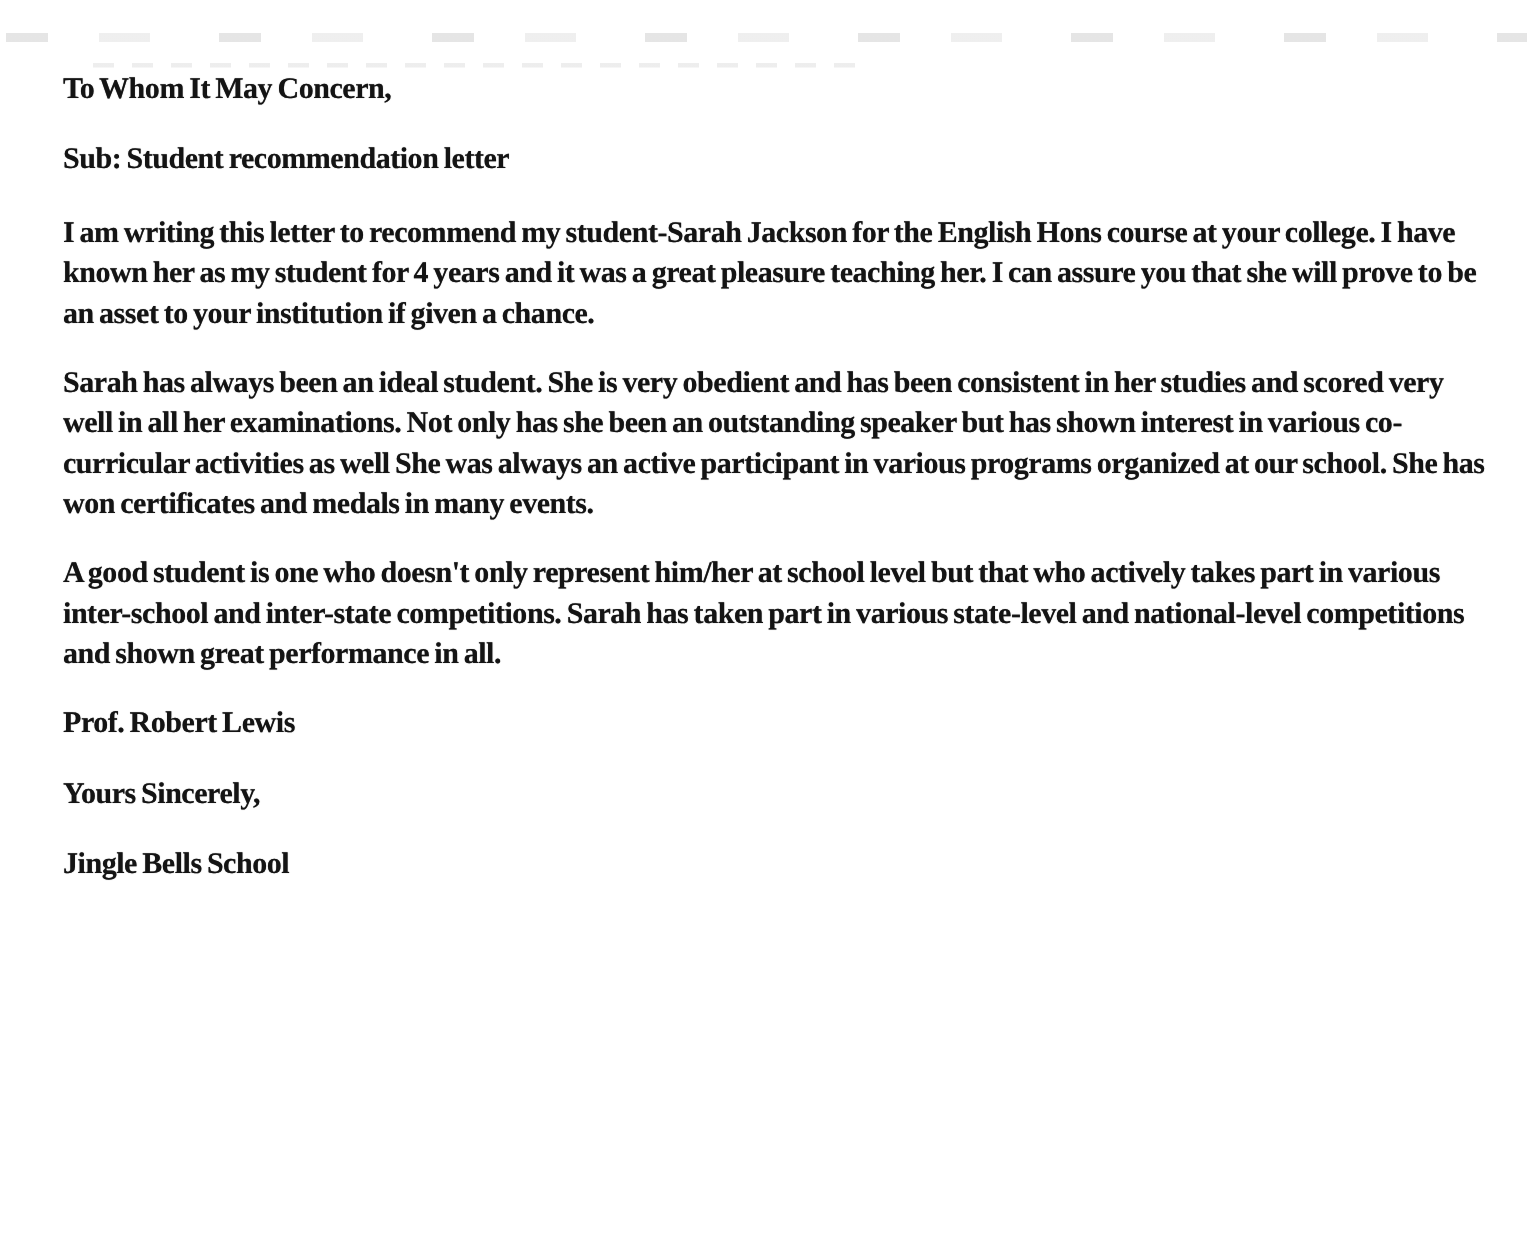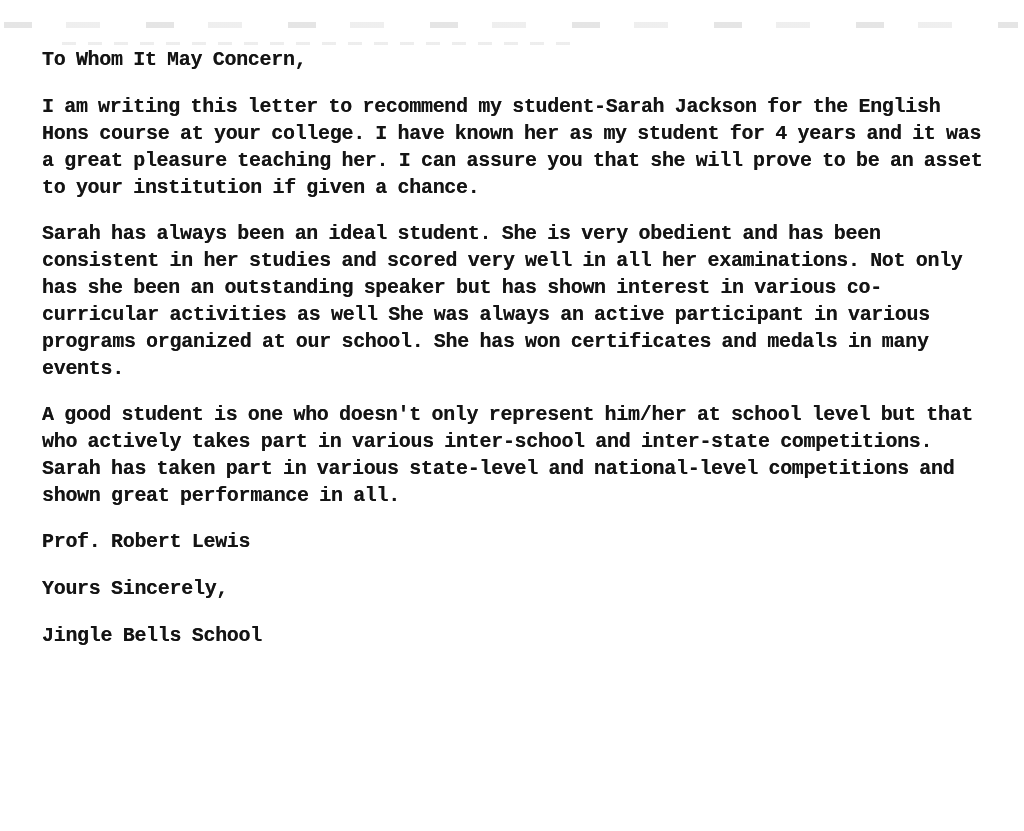--- a/index.html
+++ b/index.html
@@ -43,21 +43,21 @@
       90deg,
       rgba(140,140,140,0.5) 0px 14px,
       rgba(255,255,255,0)  14px 26px
     );
   }
   .content {
     position: absolute;
     left: 42px;
     top: 46px;
     width: 950px;
-    font-family: Liberation Mono, monospace;
+    font-family: Liberation Serif, serif;
     font-weight: bold;
     font-size: 20px;
     line-height: 27px;
     color: #141414;
     letter-spacing: -0.3px;
     word-spacing: -1.2px;
     
     text-shadow: 0 0 0.5px rgba(20,20,20,0.7);
   }
   .content p {
@@ -74,20 +74,21 @@
 <body>
 
 <div class="page">
 
   <div class="scan-artifact artifact-top"></div>
   <div class="scan-artifact artifact-secondary"></div>
 
   <div class="content">
     <p class="line greeting">To Whom It May Concern,</p>
 
+    <p class="line subject">Sub: Student recommendation letter</p>
 
     <p class="para">I am writing this letter to recommend my student-Sarah Jackson for the English Hons course at your college. I have known her as my student for 4 years and it was a great pleasure teaching her. I can assure you that she will prove to be an asset to your institution if given a chance.</p>
 
     <p class="para">Sarah has always been an ideal student. She is very obedient and has been consistent in her studies and scored very well in all her examinations. Not only has she been an outstanding speaker but has shown interest in various co-curricular activities as well She was always an active participant in various programs organized at our school. She has won certificates and medals in many events.</p>
 
     <p class="para">A good student is one who doesn't only represent him/her at school level but that who actively takes part in various inter-school and inter-state competitions. Sarah has taken part in various state-level and national-level competitions and shown great performance in all.</p>
 
 
     <p class="line signature-name">Prof. Robert Lewis</p>
 

